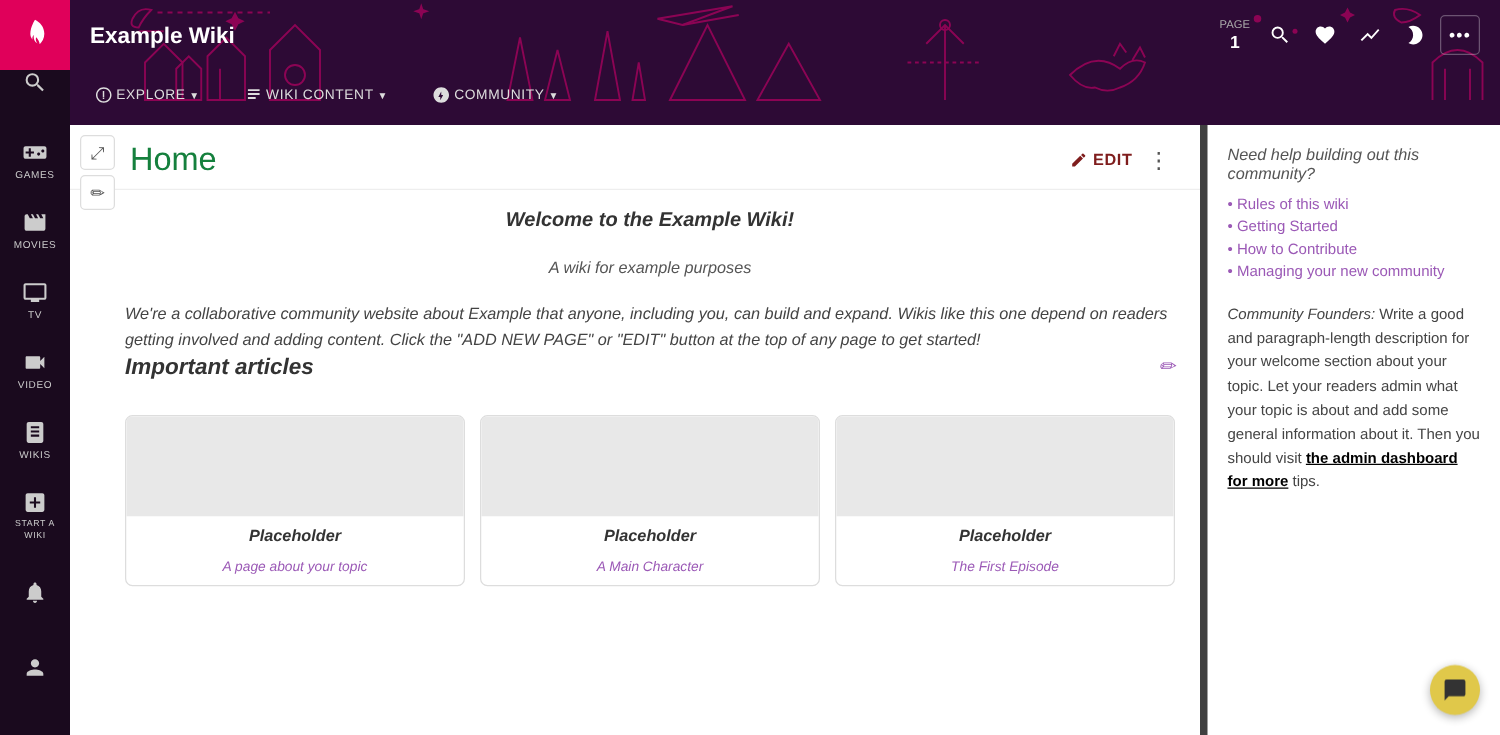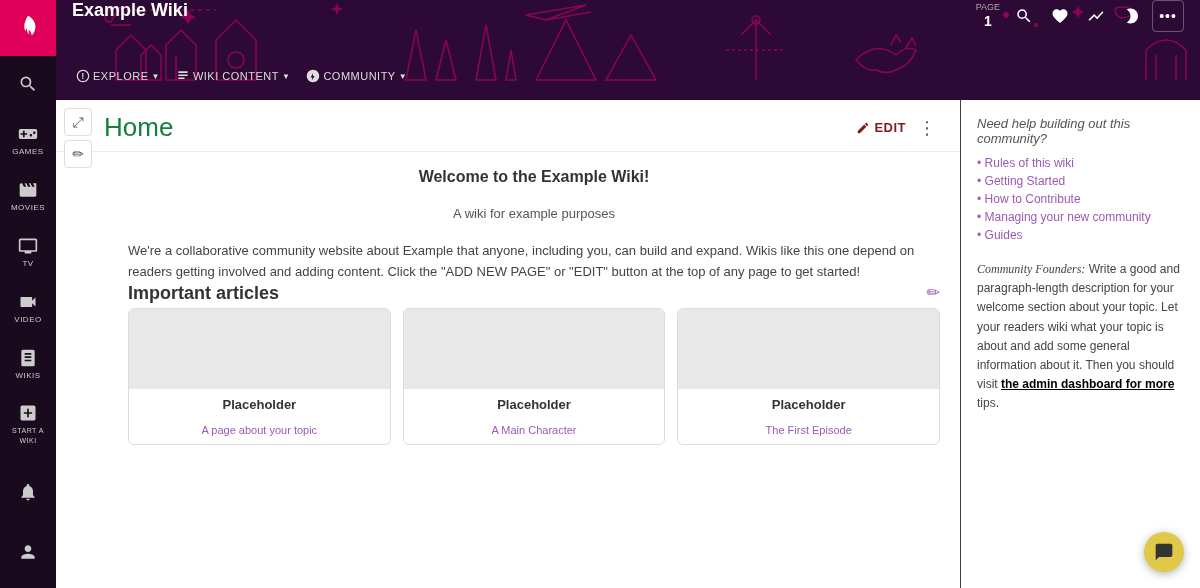--- a/index.html
+++ b/index.html
@@ -31,21 +31,21 @@
     .sidebar-logo-flame {
       width: 28px;
       height: 28px;
     }
     .sidebar-item {
       width: 40px;
       height: 56px;
       display: flex;
       flex-direction: column;
       align-items: center;
-      justify-content: center;
+      justify-content: flex-start;
       color: #ccc;
       font-size: 9px;
       cursor: pointer;
       gap: 3px;
     }
     .sidebar-item svg { width: 20px; height: 20px; fill: currentColor; }
     .sidebar-item-label { font-size: 8px; text-transform: uppercase; letter-spacing: 0.5px; }
     .sidebar-bottom {
       margin-top: auto;
       display: flex;
@@ -73,21 +73,21 @@
     }
     .banner-content {
       position: relative;
       z-index: 2;
       display: flex;
       flex-direction: column;
       height: 100%;
     }
     .top-nav {
       display: flex;
-      align-items: flex-start;
+      align-items: center;
       justify-content: space-between;
       padding: 0 16px;
       height: 56px;
     }
     .wiki-title {
       color: white;
       font-size: 18px;
       font-weight: bold;
     }
     .top-nav-right {
@@ -117,21 +117,21 @@
       border: 1px solid rgba(255,255,255,0.3);
       border-radius: 4px;
       padding: 4px 6px;
     }
 
     .bottom-nav {
       display: flex;
       align-items: center;
       padding: 0 12px;
       height: 40px;
-      gap: 0;
+      gap: 20px;
     }
     .nav-menu-item {
       color: #ddd;
       font-size: 11px;
       text-transform: uppercase;
       letter-spacing: 0.5px;
       cursor: pointer;
       display: flex;
       align-items: center;
       gap: 3px;
@@ -208,21 +208,22 @@
     }
     .edit-btn svg { width: 14px; height: 14px; fill: currentColor; }
     .more-dots {
       color: #555;
       cursor: pointer;
       font-size: 18px;
       padding: 0 4px;
     }
 
     .article-body {
-      padding: 16px 20px 16px 72px;
+      padding: 16px 20px 16px 44px;
+      font-style: italic;
     }
     .article-welcome {
       text-align: center;
       font-size: 16px;
       font-weight: bold;
       margin-bottom: 20px;
       color: #333;
     }
     .article-subtitle {
       color: #555;
@@ -230,22 +231,23 @@
       margin-bottom: 20px;
       text-align: center;
     }
     .article-description {
       font-size: 13px;
       color: #444;
       line-height: 1.6;
     }
     .important-articles-header {
       display: flex;
+      align-items: center;
       justify-content: space-between;
-      margin-bottom: 4px;
+      margin-bottom: 28px;
     }
     .important-articles-title {
       font-size: 18px;
       font-weight: bold;
       color: #333;
     }
     .edit-pencil-btn {
       color: #9b59b6;
       cursor: pointer;
       font-size: 16px;
@@ -279,21 +281,21 @@
       padding: 4px 8px 8px;
       font-size: 11px;
       color: #9b59b6;
       text-align: center;
     }
 
     
     .right-sidebar {
       width: 240px;
       background: white;
-      border-left: 1px solid #404040;
+      border-left: 6px solid #404040;
       overflow-y: auto;
       padding: 16px;
       flex-shrink: 0;
     }
     .help-section {
       margin-bottom: 16px;
     }
     .help-title {
       font-size: 13px;
       color: #555;
@@ -327,21 +329,20 @@
       cursor: pointer;
     }
 
     .founders-section {
       font-size: 12px;
       color: #444;
       line-height: 1.6;
     }
     .founders-section em {
       font-style: italic;
-      font-family: Liberation Serif, serif;
     }
     .founders-link {
       color: #000000;
       font-weight: bold;
       text-decoration: underline;
       cursor: pointer;
     }
 
     
     .fandom-chat-btn {
@@ -610,27 +611,26 @@
     </div>
 
     <div class="right-sidebar">
       <div class="help-section">
         <div class="help-title">Need help building out this community?</div>
         <ul class="help-list">
           <li>Rules of this wiki</li>
           <li>Getting Started</li>
           <li>How to Contribute</li>
           <li>Managing your new community</li>
-          <li>Guides</li>
         </ul>
       </div>
 
 
       <div class="founders-section">
-        <em>Community Founders:</em><span> Write a good and paragraph-length description for your welcome section about your topic. Let your readers wiki what your topic is about and add some general information about it. Then you should visit </span><span class="founders-link">the admin dashboard for more</span><span> tips.</span>
+        <em>Community Founders:</em><span> Write a good and paragraph-length description for your welcome section about your topic. Let your readers admin what your topic is about and add some general information about it. Then you should visit </span><span class="founders-link">the admin dashboard for more</span><span> tips.</span>
       </div>
     </div>
 
   </div>
 </div>
 
 <div class="fandom-chat-btn">
   <svg viewBox="0 0 24 24" style="width:20px;height:20px;fill:#333;">
       <path d="M20 2H4c-1.1 0-2 .9-2 2v18l4-4h14c1.1 0 2-.9 2-2V4c0-1.1-.9-2-2-2z"></path>
     </svg>

